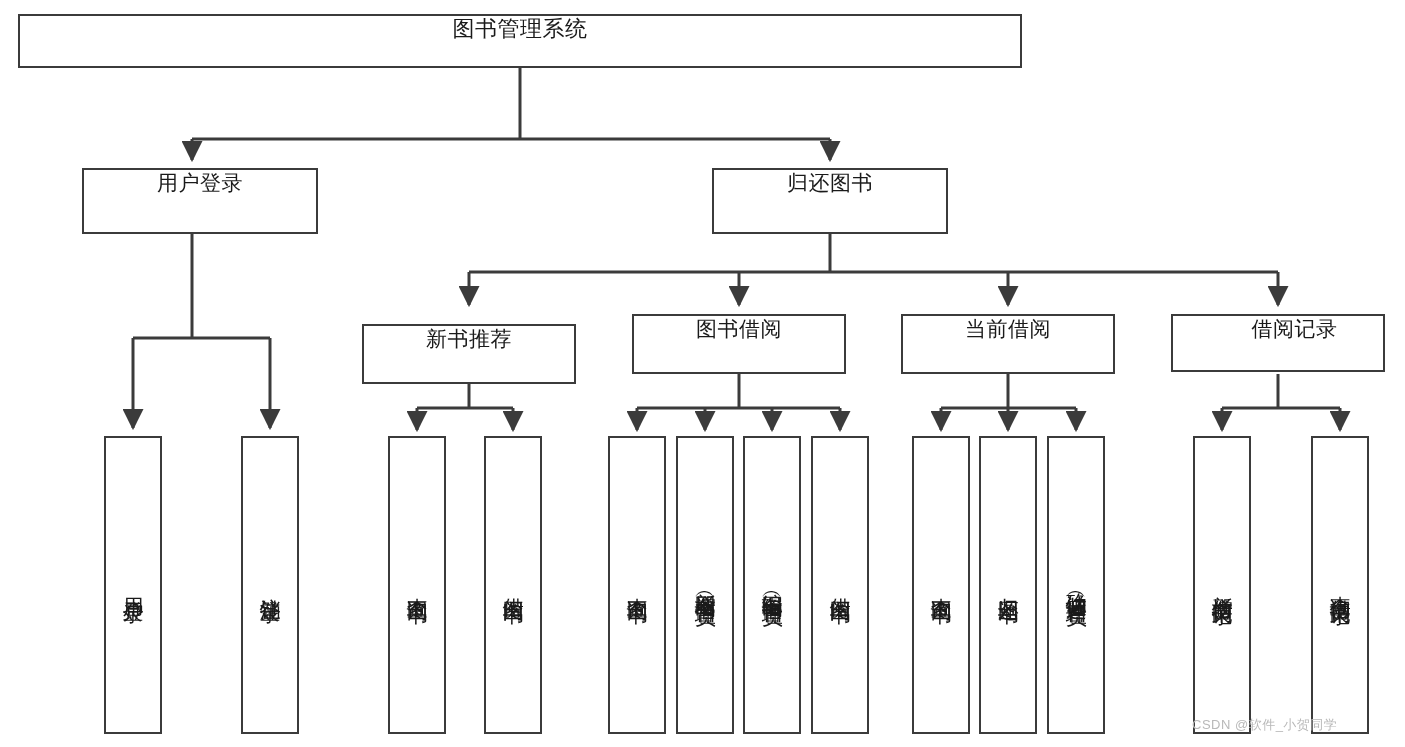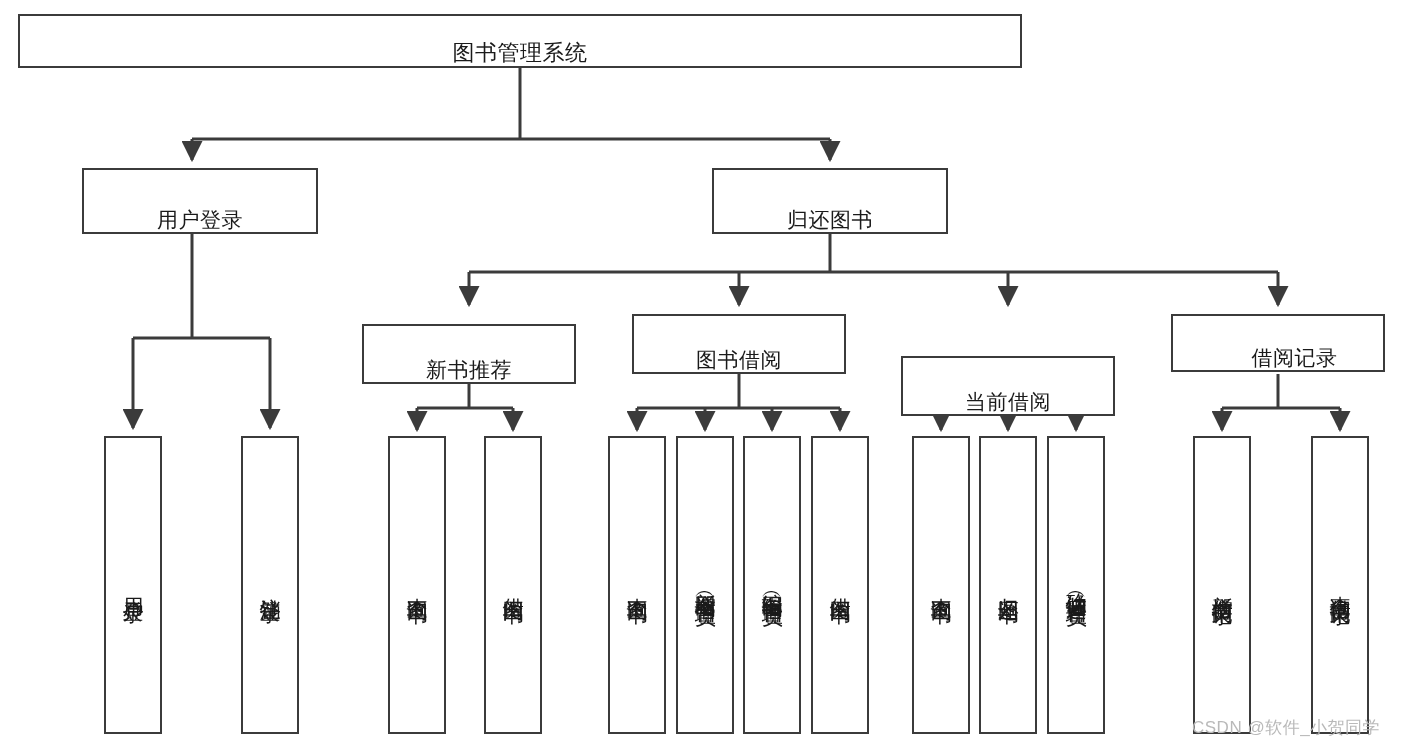--- a/index.html
+++ b/index.html
@@ -25,21 +25,21 @@
     width: 1405px;
     height: 747px;
     pointer-events: none;
   }
   .node {
     position: absolute;
     box-sizing: border-box;
     background: #ffffff;
     border: 2px solid #3b3b3b;
     display: flex;
-    align-items: flex-end;
+    align-items: flex-start;
     justify-content: center;
     color: #1a1a1a;
     letter-spacing: 0.5px;
   }
   .node.horizontal {
     font-size: 21px;
     line-height: 1.2;
     white-space: nowrap;
   }
   .node.root {
@@ -58,21 +58,21 @@
   .node.vertical .vtext {
     writing-mode: vertical-rl;
     text-orientation: upright;
     display: block;
     max-height: 100%;
     text-align: center;
   }
   .wm {
     position: absolute;
     color: #b9b9b9;
-    font-size: 17px;
+    font-size: 13px;
     white-space: nowrap;
     letter-spacing: 0.5px;
   }
 </style>
 </head>
 <body>
 
 <div id="diagram-root">
 
   <svg id="edges-layer" viewBox="0 0 1405 747" width="1405" height="747" xmlns="http://www.w3.org/2000/svg">
@@ -135,21 +135,21 @@
   <div class="node horizontal" style="left:712px; top:168px; width:236px; height:66px;">
     <span>归还图书</span>
   </div>
 
   <div class="node horizontal" style="left:362px; top:324px; width:214px; height:60px;">
     <span>新书推荐</span>
   </div>
   <div class="node horizontal" style="left:632px; top:314px; width:214px; height:60px;">
     <span>图书借阅</span>
   </div>
-  <div class="node horizontal" style="left:901px; top:314px; width:214px; height:60px;margin-top:42px;">
+  <div class="node horizontal" style="left:901px; top:314px; width:214px; height:60px;">
     <span>当前借阅</span>
   </div>
   <div class="node horizontal" style="left:1171px; top:314px; width:214px; height:58px;padding-left:33px;">
     <span>借阅记录</span>
   </div>
 
   <div class="node vertical" style="left:104px; top:436px; width:58px; height:298px;">
     <span class="vtext">用户登录</span>
   </div>
   <div class="node vertical" style="left:241px; top:436px; width:58px; height:298px;">

